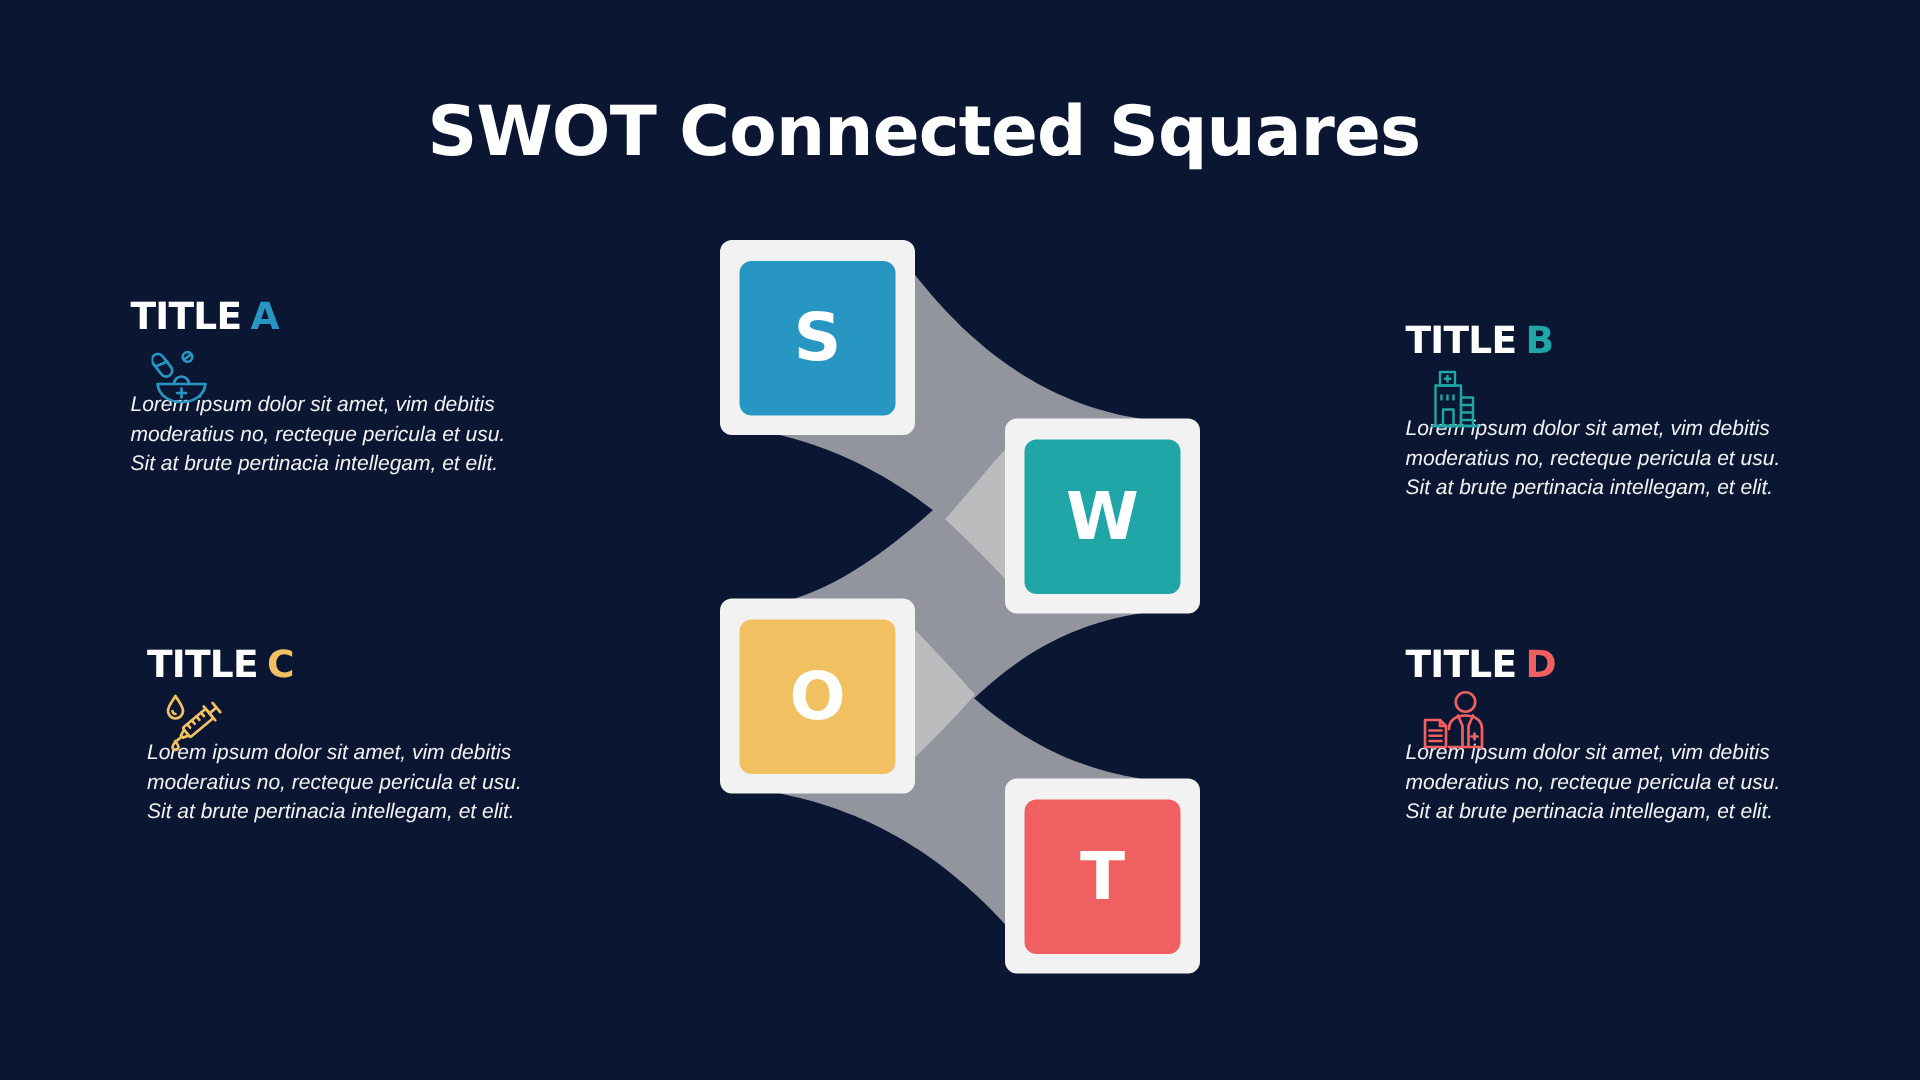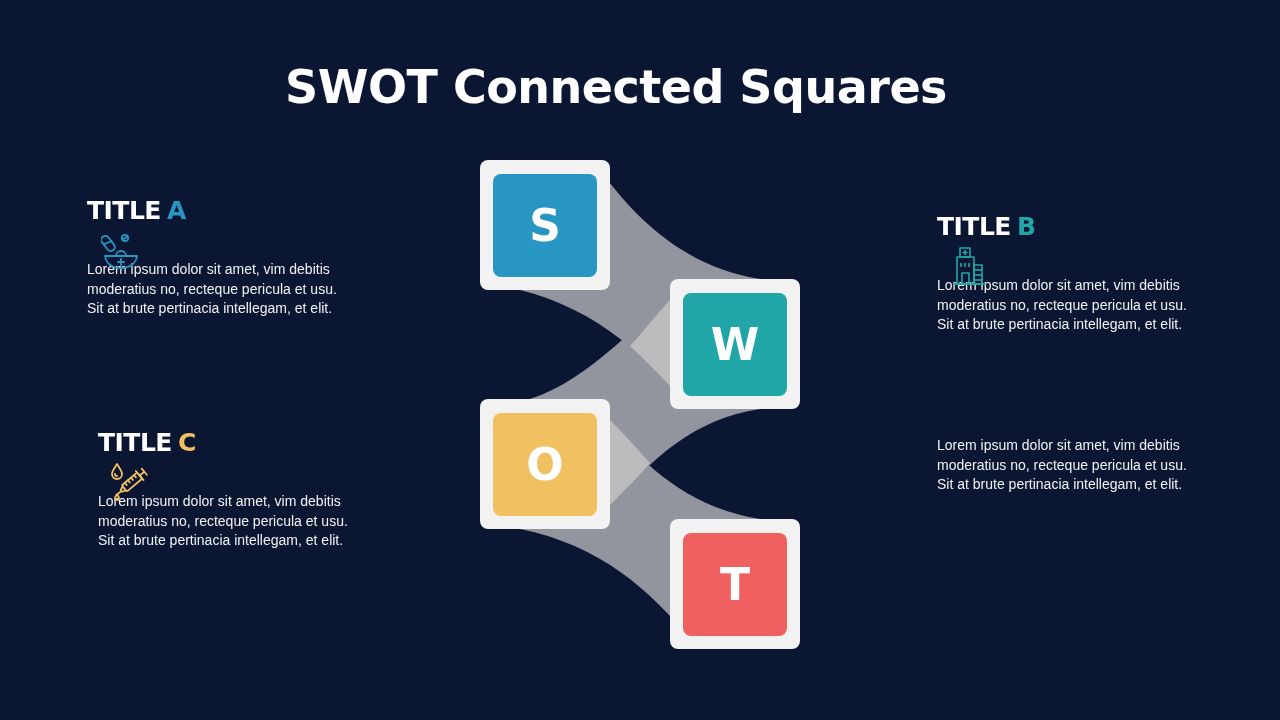--- a/index.html
+++ b/index.html
@@ -87,20 +87,21 @@
       margin-top: 8px;
       font-family: "Liberation Sans", "DejaVu Sans", sans-serif;
       font-size: 14px;
       line-height: 19.5px;
       color: #f2f2f2;
       width: 290px;
     }
     .block-text span {
       display: block;
       white-space: nowrap;
+      font-style: italic;
     }
   </style>
 </head>
 <body>
 
 <div class="page-title">SWOT Connected Squares</div>
 
 <svg class="diagram" width="1280" height="720" viewBox="0 0 1280 720">
 
   <path d="M 600 170 C 640 225, 690 268, 760 279 L 690 409 C 650 360, 600 310, 520 290 Z" fill="#92959e"></path>
@@ -216,18 +217,38 @@
     </span>
   </div>
   <div class="block-text">
     <span>Lorem ipsum dolor sit amet, vim debitis</span>
     <span>moderatius no, recteque pericula et usu.</span>
     <span>Sit at brute pertinacia intellegam, et elit.</span>
   </div>
 </div>
 
 <div class="block" style="left:937px; top:428px;">
+  <div class="block-head">
+    <div class="block-title">
+      <span>TITLE</span><span class="accent" style="color:#f06060;">D</span>
+    </div>
+    <span class="block-icon" style="margin-left:10px; width:46px;">
+      <svg width="46" height="44" viewBox="0 0 46 44" fill="none" stroke="#f06060" stroke-width="1.8" stroke-linecap="round" stroke-linejoin="round">
+        <path d="M 3 22 L 13 22 L 17 26 L 17 40 L 3 40 Z"></path>
+        <path d="M 13 22 L 13 26 L 17 26"></path>
+        <line x1="6" y1="29" x2="14" y2="29"></line>
+        <line x1="6" y1="32.5" x2="14" y2="32.5"></line>
+        <line x1="6" y1="36" x2="14" y2="36"></line>
+        <circle cx="30" cy="10" r="6.5"></circle>
+        <path d="M 19 28 C 19 22, 24 19, 30 19 C 36 19, 41 22, 41 28 L 41 40 L 19 40"></path>
+        <path d="M 25 19 L 28 26 L 28 40"></path>
+        <path d="M 35 19 L 32 26 L 32 40"></path>
+        <line x1="36" y1="31" x2="36" y2="35"></line>
+        <line x1="34" y1="33" x2="38" y2="33"></line>
+      </svg>
+    </span>
+  </div>
   <div class="block-text">
     <span>Lorem ipsum dolor sit amet, vim debitis</span>
     <span>moderatius no, recteque pericula et usu.</span>
     <span>Sit at brute pertinacia intellegam, et elit.</span>
   </div>
 </div>
 
 </body></html>

